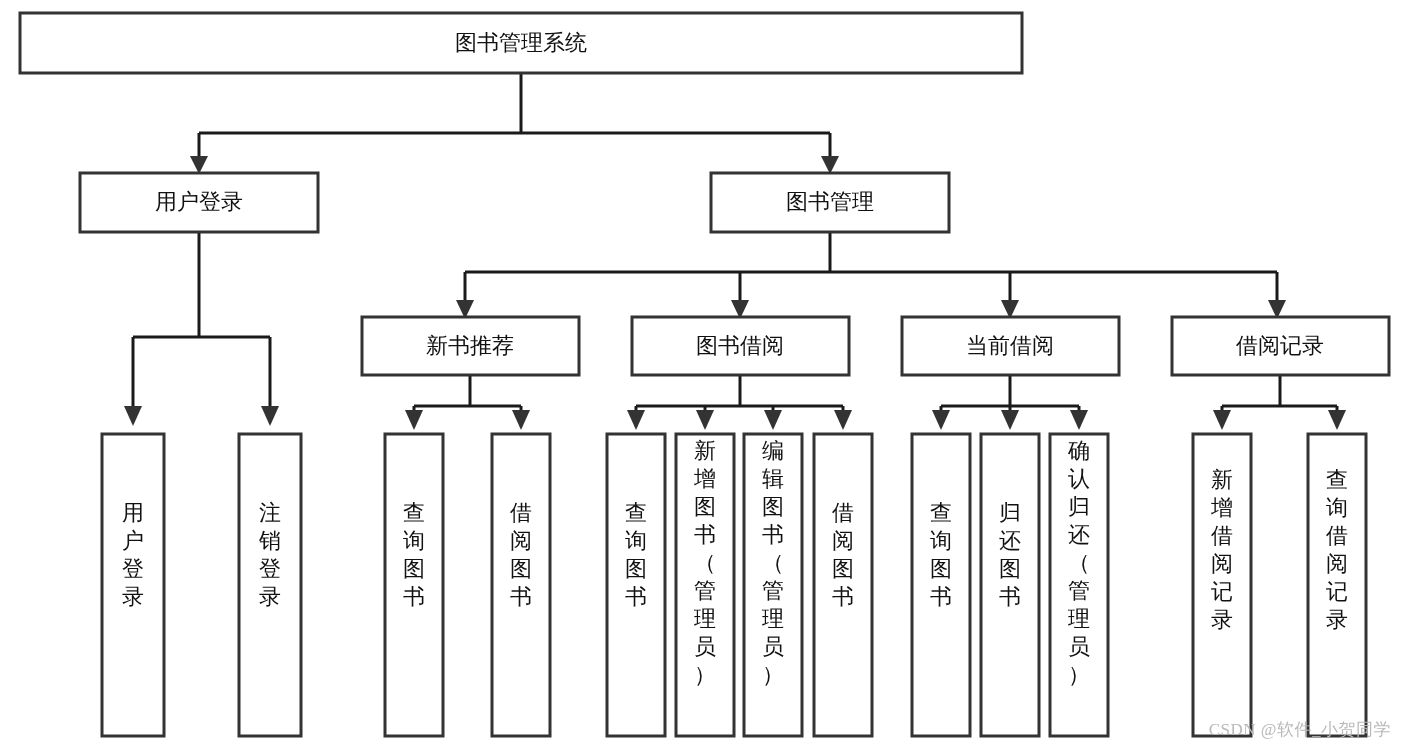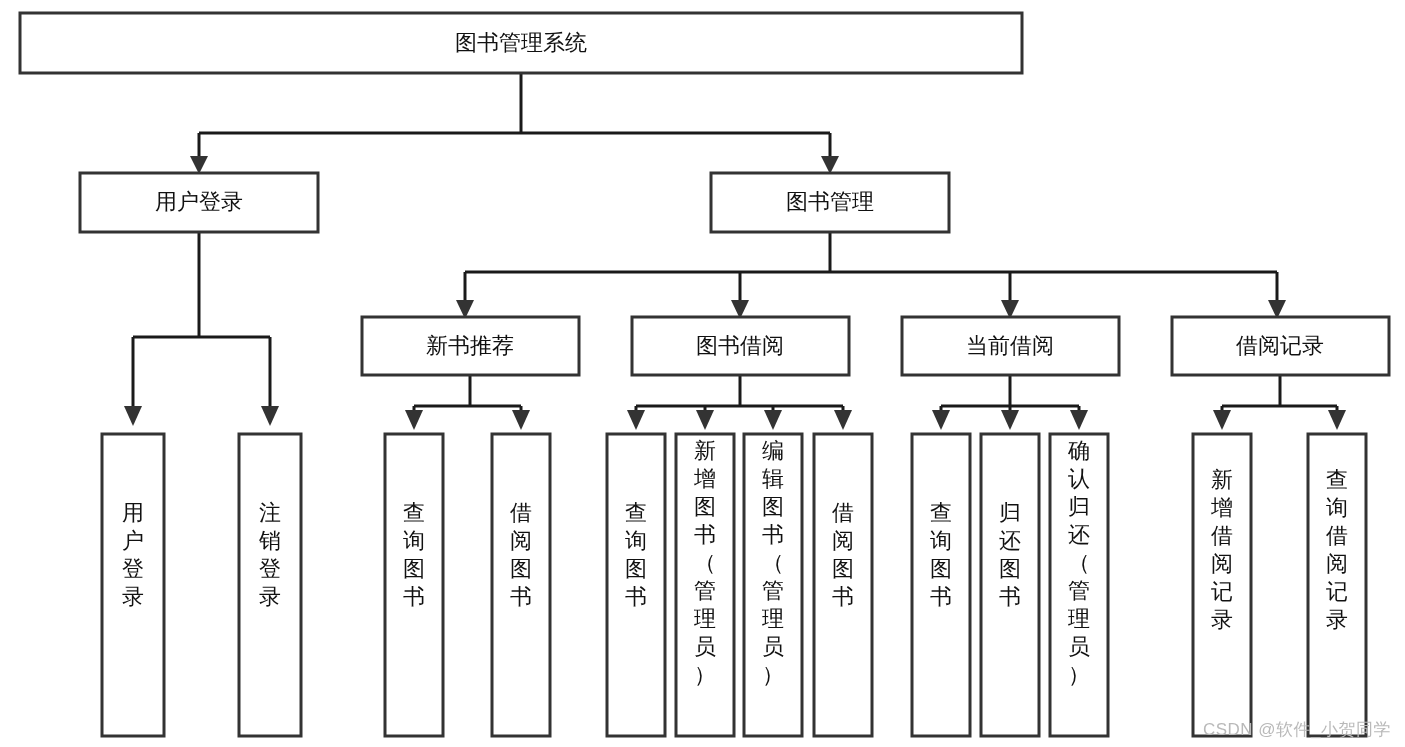--- a/index.html
+++ b/index.html
@@ -52,21 +52,21 @@
   .node-label-vertical {
     font-family: "DejaVu Sans", "Liberation Sans", sans-serif;
     font-size: 22px;
     fill: #111111;
     text-anchor: middle;
   }
   .watermark {
     position: absolute;
     right: 14px;
     bottom: 6px;
-    font-family: Liberation Sans, sans-serif;
+    font-family: Liberation Serif, serif;
     font-size: 17px;
     color: #b9b9b9;
     letter-spacing: 0.5px;
     white-space: nowrap;
     pointer-events: none;
   }
 </style>
 </head>
 <body>
 

